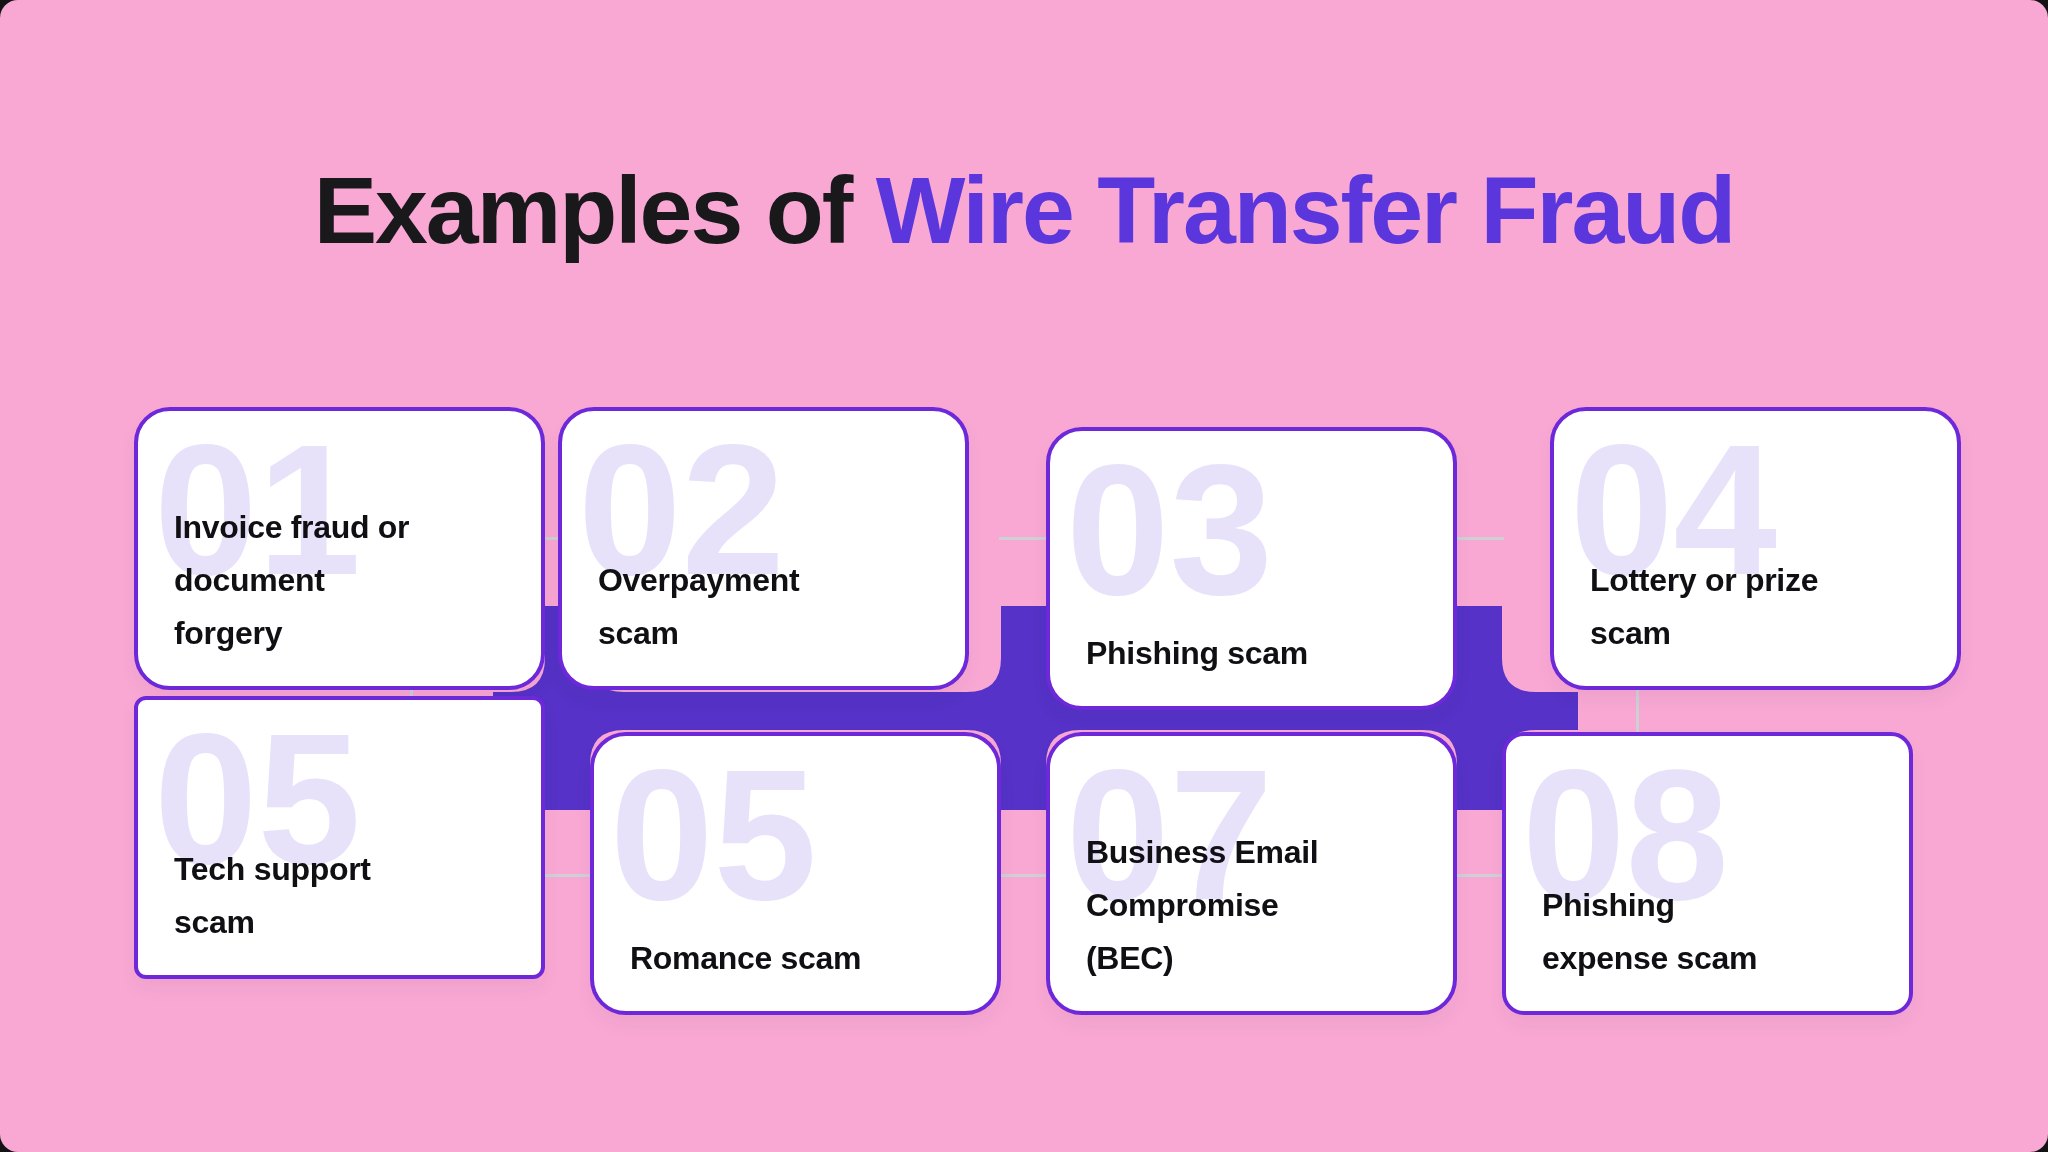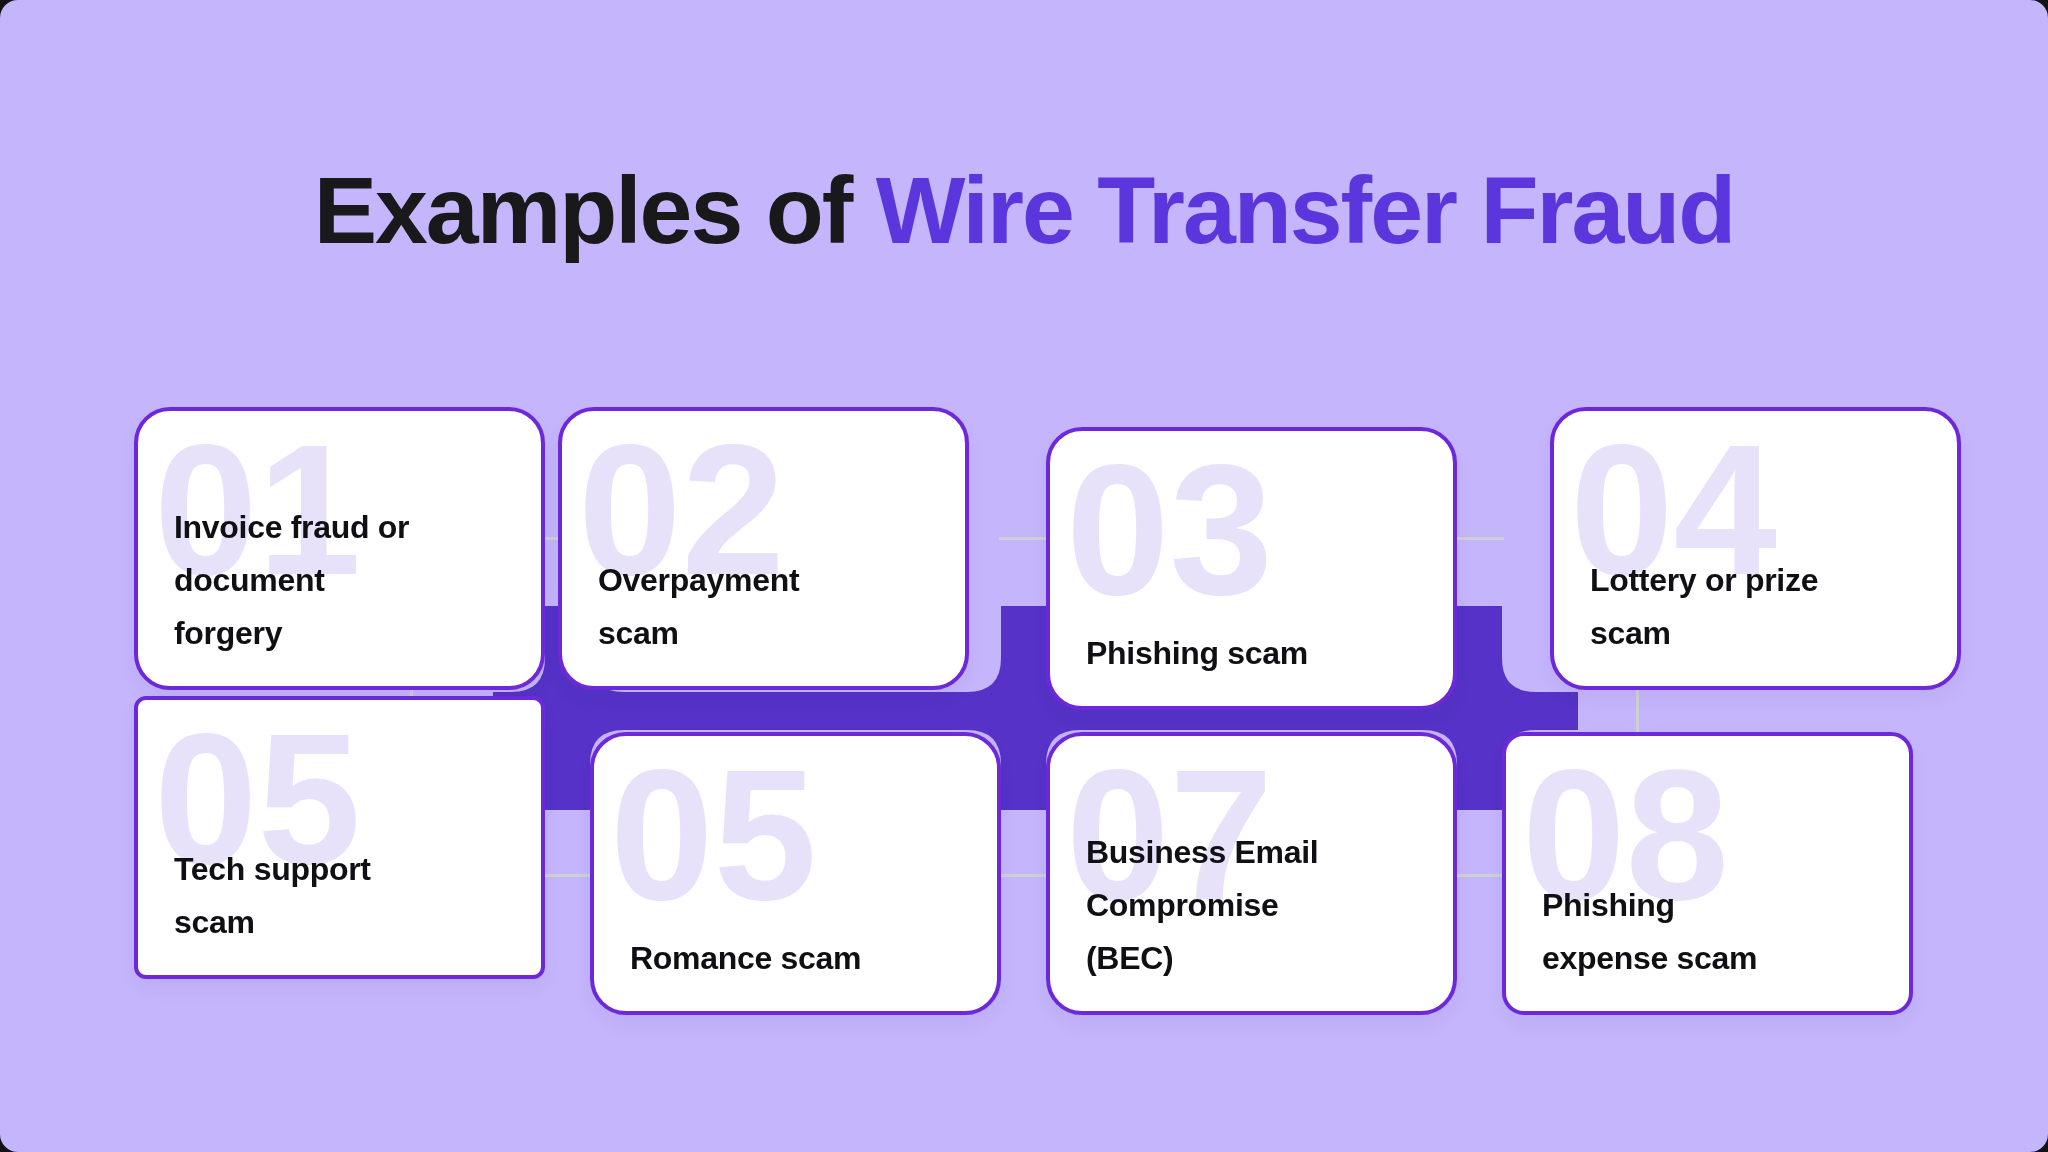--- a/index.html
+++ b/index.html
@@ -1,18 +1,18 @@
 <!DOCTYPE html>
 <html><head>
 <meta charset="utf-8">
 <style>
   html,body{margin:0;padding:0;background:#131316;}
   .canvas{
     position:relative;width:2048px;height:1152px;overflow:hidden;
-    background:#c4b5fd;border-radius:18px;
+    background:#f9a8d4;border-radius:18px;
     font-family:"Liberation Sans", sans-serif;
   }
   .title{
     position:absolute;left:0;right:0;top:158px;text-align:center;
     font-size:95px;font-weight:600;letter-spacing:-2px;color:#19191c;
     line-height:1.1;white-space:nowrap;
   }
   .title .accent{color:#5b36dd;}
   .thin-line{position:absolute;background:#ced0d6;z-index:0;}
   .connector-svg{position:absolute;left:0;top:0;z-index:1;}

